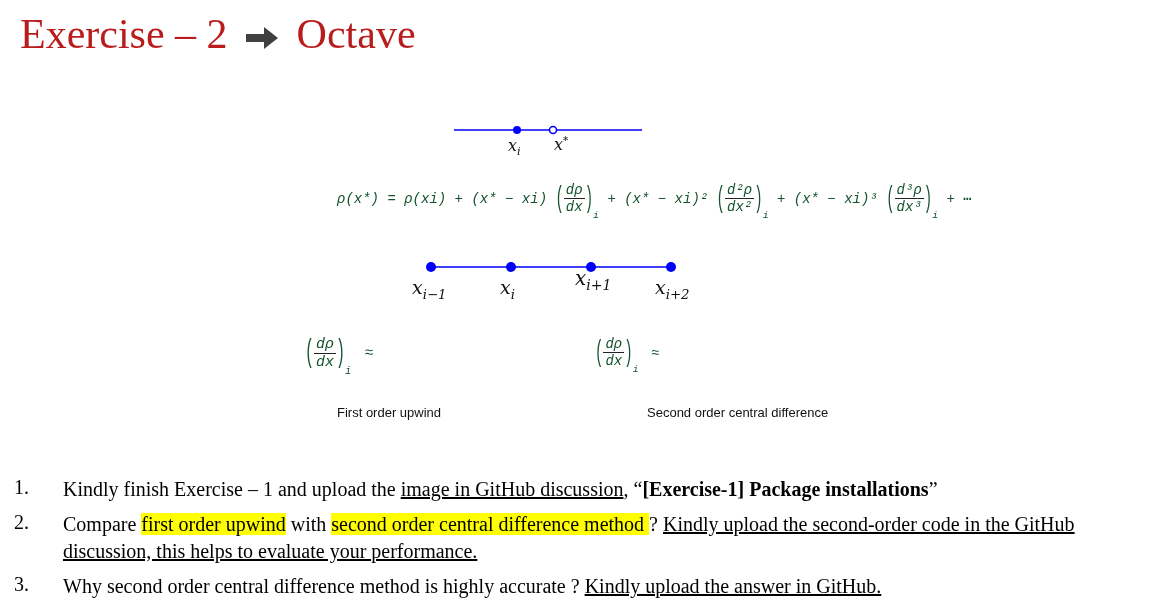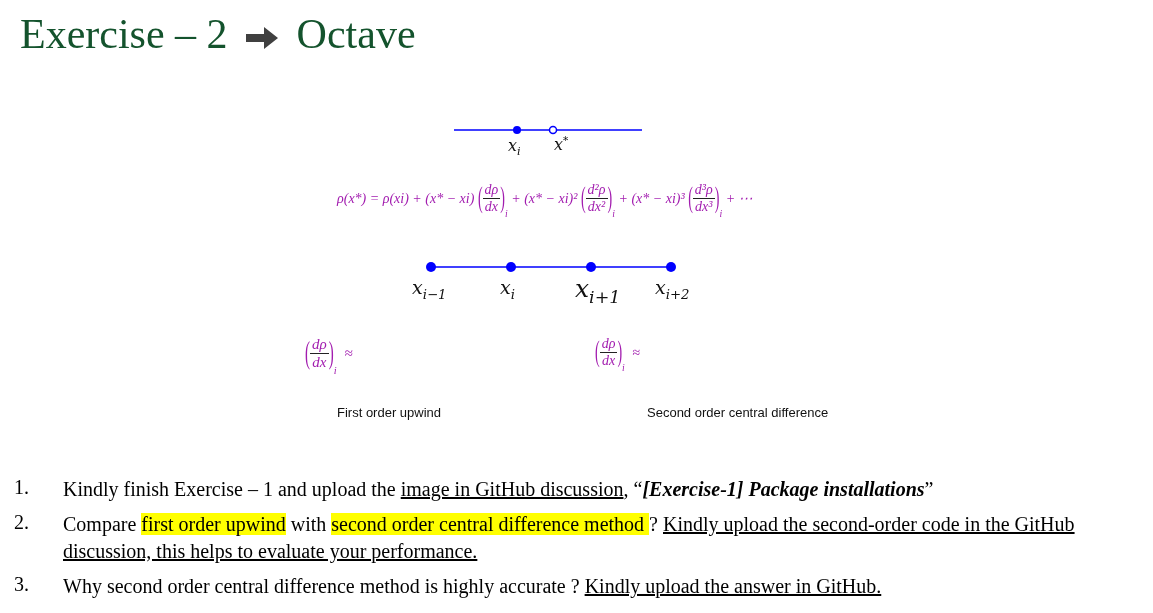--- a/index.html
+++ b/index.html
@@ -1,35 +1,35 @@
 <!DOCTYPE html>
 <html><head>
 <meta charset="utf-8">
 <style>
   html,body{margin:0;padding:0;background:#ffffff;}
   body{width:1153px;height:613px;position:relative;overflow:hidden;font-family:"Liberation Serif",serif;color:#000;}
-  .title{position:absolute;left:20px;top:10px;font-size:42px;color:#14532d;font-family:"Liberation Serif",serif;white-space:nowrap;}
+  .title{position:absolute;left:20px;top:10px;font-size:42px;color:#b91c1c;font-family:"Liberation Serif",serif;white-space:nowrap;}
   .title .arrow{display:inline-block;vertical-align:middle;margin:0 6px;}
-  .math{font-family:Liberation Serif, serif;font-style:italic;color:#a21caf;}
+  .math{font-family:Liberation Mono, monospace;font-style:italic;color:#14532d;}
   .abs{position:absolute;}
   .lbl{font-family:"DejaVu Serif",serif;font-style:italic;color:#111;}
   .sub{font-size:70%;vertical-align:-0.35em;}
   .sup{font-size:65%;vertical-align:0.55em;}
   .caption{font-family:"Liberation Sans",sans-serif;font-size:13px;color:#111;}
   .frac{display:inline-block;vertical-align:middle;text-align:center;}
   .frac .num{display:block;border-bottom:1px solid #222;padding:0 2px;}
   .frac .den{display:block;padding:0 2px;}
   .paren{font-style:normal;display:inline-block;vertical-align:middle;transform:scaleY(2.1);font-weight:200;}
   .list{position:absolute;left:0;top:476px;width:1153px;font-size:20px;font-family:"Liberation Serif",serif;}
   .item{position:absolute;left:0;width:1153px;}
   .num-col{position:absolute;left:14px;}
   .txt{position:absolute;left:63px;width:1070px;line-height:27px;}
   .hl{background:#ffff00;}
   .u{text-decoration:underline;}
-  .b{font-weight:bold;font-style:italic;}
+  .b{font-weight:bold;}
 </style>
 </head>
 <body>
 
 <div class="title">
   <span>Exercise – 2</span>
   <span class="arrow">
     <svg width="36" height="28" viewBox="0 0 36 28">
         <path d="M2 10 H20 V3 L34 14 L20 25 V18 H2 Z" fill="#404040"></path>
       </svg>
@@ -60,21 +60,21 @@
 <div class="abs" style="left:420px;top:258px;width:290px;height:50px;">
   <svg width="280" height="18">
     <line x1="11" y1="9" x2="251" y2="9" stroke="#0000ff" stroke-width="1.5"></line>
     <circle cx="11" cy="9" r="5" fill="#0000ff"></circle>
     <circle cx="91" cy="9" r="5" fill="#0000ff"></circle>
     <circle cx="171" cy="9" r="5" fill="#0000ff"></circle>
     <circle cx="251" cy="9" r="5" fill="#0000ff"></circle>
   </svg>
   <span class="abs lbl" style="left:-8px;top:18px;font-size:19px;"><span>x</span><span class="sub">i−1</span></span>
   <span class="abs lbl" style="left:80px;top:18px;font-size:19px;"><span>x</span><span class="sub">i</span></span>
-  <span class="abs lbl" style="left:155px;top:16px;font-size:25px;"><span>x</span><span class="sub">i+1</span></span>
+  <span class="abs lbl" style="left:155px;top:8px;font-size:20px;"><span>x</span><span class="sub">i+1</span></span>
   <span class="abs lbl" style="left:235px;top:18px;font-size:19px;"><span>x</span><span class="sub">i+2</span></span>
 </div>
 
 <div class="abs math" style="left:305px;top:336px;font-size:15px;white-space:nowrap;">
   <span class="paren">(</span><span class="frac"><span class="num">dρ</span><span class="den">dx</span></span><span class="paren">)</span><span class="sub" style="vertical-align:-1.6em;">i</span>
   <span style="vertical-align:middle;margin:0 4px;">≈</span>
 </div>
 <div class="abs caption" style="left:337px;top:405px;">First order upwind</div>
 
 <div class="abs math" style="left:595px;top:336px;font-size:14px;white-space:nowrap;">

